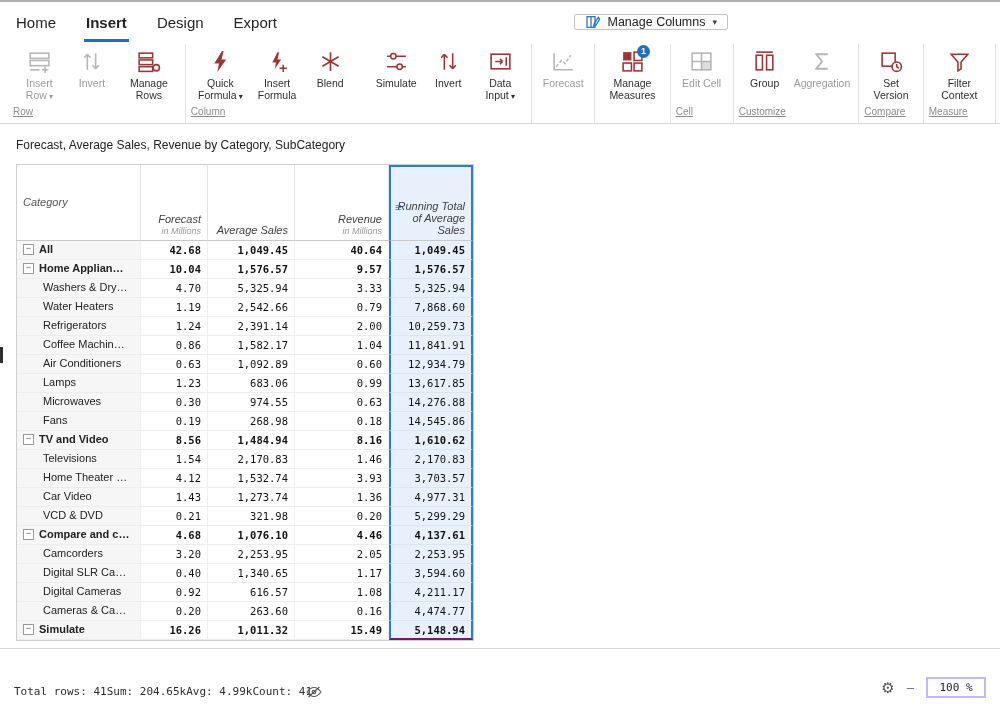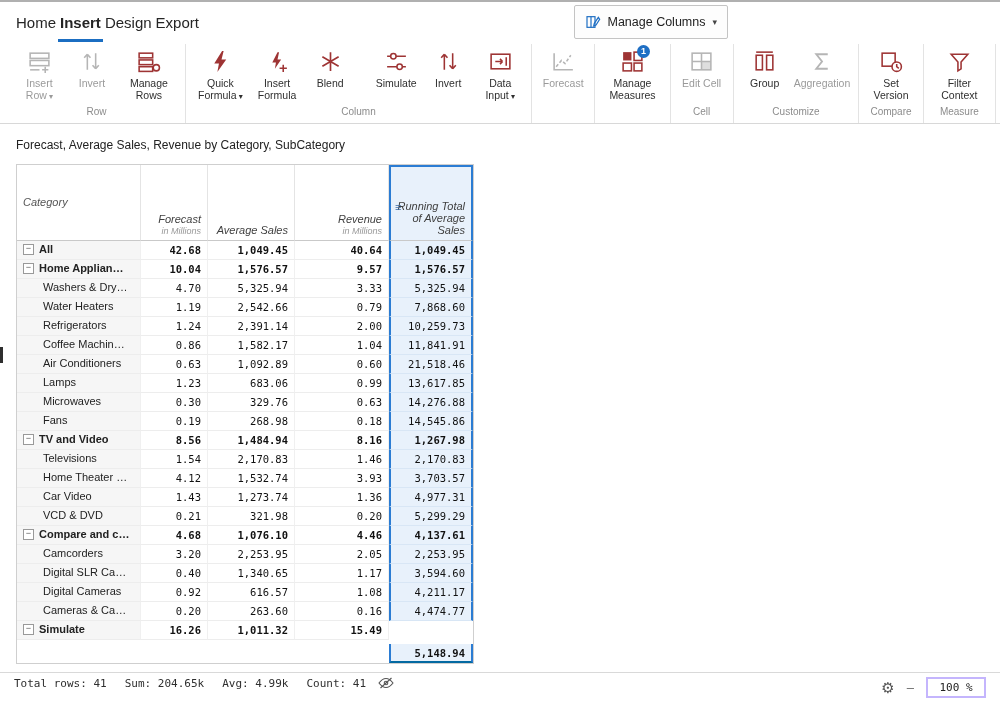--- a/index.html
+++ b/index.html
@@ -4,26 +4,26 @@
 <style>
   html,body{margin:0;padding:0;}
   body{
     width:1000px;height:714px;position:relative;overflow:hidden;
     background:#fff;color:#1a1a1a;
     font-family:"Liberation Sans",sans-serif;
     border-top:2px solid #b0b0b0;box-sizing:border-box;
   }
   
   .ribbon{border-bottom:1px solid #d8d8d8;background:#fff;}
-  .tabs{display:flex;align-items:flex-end;height:40px;padding-left:14px;}
+  .tabs{display:flex;align-items:flex-end;height:40px;padding-left:14px;gap:26px;}
   .tab{font-size:15px;color:#252525;padding:9px 2px 8px;cursor:default;border-bottom:3px solid transparent;}
   .tab.active{font-weight:bold;border-bottom-color:#1b6ec2;}
   .managecols{
     margin-left:auto;margin-right:272px;align-self:center;
-    display:flex;align-items:center;gap:7px;height:34px;padding:0 10px;
+    display:flex;align-items:center;gap:7px;height:16px;padding:0 10px;
     border:1px solid #c4c4c4;border-radius:2px;background:#fdfdfd;
     font-family:"Liberation Sans",sans-serif;font-size:12.5px;color:#222;cursor:default;
   }
   .mc-icon{width:16px;height:16px;color:#1f6fc4;display:inline-flex;}
   .mc-icon svg{width:16px;height:16px;}
   .mc-chev{font-size:9px;color:#444;}
   .groups{display:flex;align-items:stretch;padding:2px 4px 0 8px;}
   .rgroup{display:flex;flex-direction:column;padding:0 5px;border-right:1px solid #e3e3e3;}
   .gbtns{display:flex;flex:1;align-items:flex-start;}
   .rbtn{
@@ -33,21 +33,21 @@
   .rbtn.gap{margin-left:14px;}
   .rbtn .icon{width:25px;height:25px;position:relative;color:#9e3434;flex:none;}
   .rbtn .icon svg{width:25px;height:25px;}
   .rbtn.disabled{color:#9a9a9a;}
   .rbtn.disabled .icon{color:#b5b5b5;}
   .badge{
     position:absolute;top:-4px;right:-5px;width:13px;height:13px;border-radius:50%;
     background:#1f6fc4;color:#fff;font-size:9px;line-height:13px;text-align:center;font-weight:bold;
   }
   .chev{font-size:8px;}
-  .glabel{text-align:center;font-size:10px;color:#8c8c8c;padding:4px 0 5px;min-height:12px;}
+  .glabel{text-align:left;font-size:10px;color:#8c8c8c;padding:4px 0 5px;min-height:12px;text-decoration:underline;}
   
   .viewtitle{margin:14px 16px 12px;font-size:12px;color:#222;}
   
   .tblwrap{margin-left:16px;width:458px;}
   .tbl{
     display:grid;grid-template-columns:124px 67px 87px 94px 84px;
     border:1px solid #cfcfcf;width:456px;box-sizing:content-box;background:#fff;
   }
   .th{
     height:76px;box-sizing:border-box;position:relative;
@@ -74,25 +74,25 @@
   .td.cat{background:#f6f6f6;display:flex;align-items:center;gap:5px;color:#222;}
   .td.cat.indent{padding-left:26px;}
   .collapse{
     width:9px;height:9px;flex:none;border:1px solid #999;background:#fff;color:#555;
     font-size:9px;line-height:7px;text-align:center;font-weight:normal;cursor:pointer;
   }
   .td.sel{
     background:#e8f1fb;border-left:2px solid #2b7cd3;border-right:2px solid #2b7cd3;
     border-bottom:1px solid #d8e6f5;
   }
-  .td.sellast{border-bottom:2px solid #0369a1;margin-top:23px;}
+  .td.sellast{border-bottom:2px solid #701a75;}
   
   .statusbar{
     position:absolute;left:0;right:0;bottom:0;height:33px;border-top:1px solid #d9d9d9;
-    display:flex;align-items:flex-start;padding:4px 14px;gap:18px;background:#fff;
+    display:flex;align-items:flex-end;padding:16px 14px;background:#fff;
     font-family:"DejaVu Sans Mono",monospace;font-size:11px;color:#2e2e2e;
   }
   .eyeoff{display:inline-flex;margin-left:-6px;}
   .sbright{margin-left:auto;display:flex;align-items:center;gap:12px;}
   .gear{font-family:"DejaVu Sans",sans-serif;font-size:15px;color:#555;cursor:pointer;}
   .dash{color:#666;font-size:12px;}
   .zoombox{
     border:2px solid #c4b5fd;background:#fff;padding:2px 6px;min-width:44px;text-align:center;
     font-family:"DejaVu Sans Mono",monospace;font-size:11px;color:#222;cursor:pointer;
   }
@@ -374,50 +374,50 @@
       <div class="td num">0.86</div>
       <div class="td num">1,582.17</div>
       <div class="td num">1.04</div>
       <div class="td num sel">11,841.91</div>
       <div class="td cat indent">
         <span class="catlab">Air Conditioners</span>
       </div>
       <div class="td num">0.63</div>
       <div class="td num">1,092.89</div>
       <div class="td num">0.60</div>
-      <div class="td num sel">21,518.46</div>
+      <div class="td num sel">12,934.79</div>
       <div class="td cat indent">
         <span class="catlab">Lamps</span>
       </div>
       <div class="td num">1.23</div>
       <div class="td num">683.06</div>
       <div class="td num">0.99</div>
       <div class="td num sel">13,617.85</div>
       <div class="td cat indent">
         <span class="catlab">Microwaves</span>
       </div>
       <div class="td num">0.30</div>
-      <div class="td num">329.76</div>
+      <div class="td num">974.55</div>
       <div class="td num">0.63</div>
       <div class="td num sel">14,276.88</div>
       <div class="td cat indent">
         <span class="catlab">Fans</span>
       </div>
       <div class="td num">0.19</div>
       <div class="td num">268.98</div>
       <div class="td num">0.18</div>
       <div class="td num sel">14,545.86</div>
       <div class="td cat grp">
         <span class="collapse">−</span>
         <span class="catlab">TV and Video</span>
       </div>
       <div class="td num grp">8.56</div>
       <div class="td num grp">1,484.94</div>
       <div class="td num grp">8.16</div>
-      <div class="td num sel grp">1,267.98</div>
+      <div class="td num sel grp">1,610.62</div>
       <div class="td cat indent">
         <span class="catlab">Televisions</span>
       </div>
       <div class="td num">1.54</div>
       <div class="td num">2,170.83</div>
       <div class="td num">1.46</div>
       <div class="td num sel">2,170.83</div>
       <div class="td cat indent">
         <span class="catlab">Home Theater …</span>
       </div>

